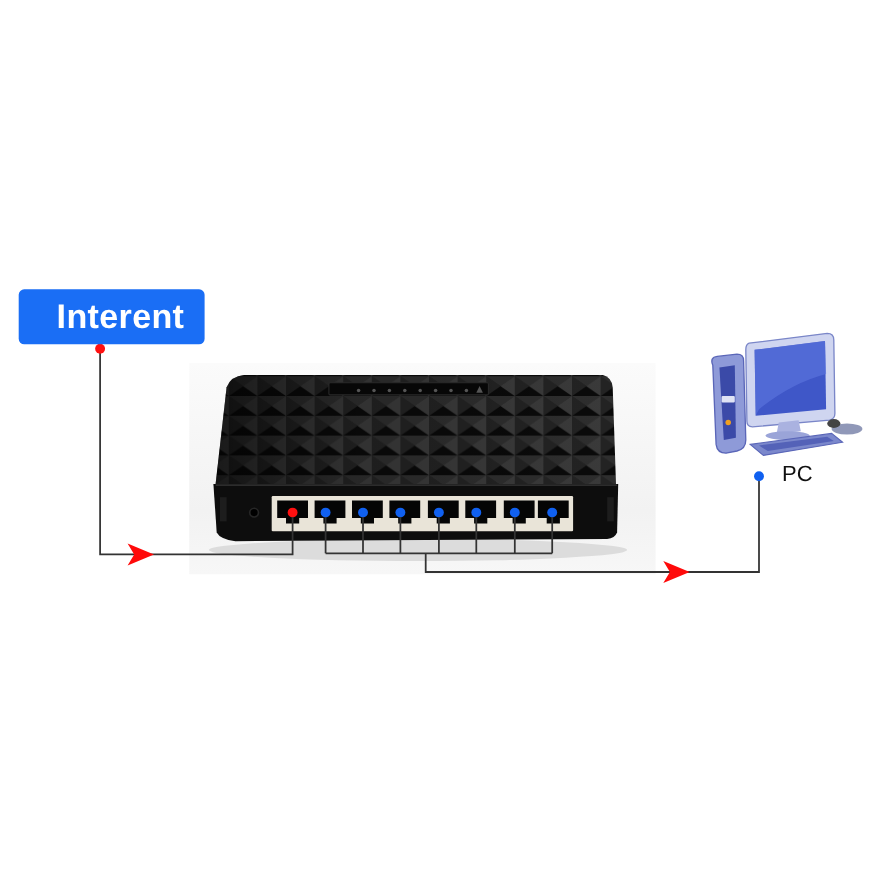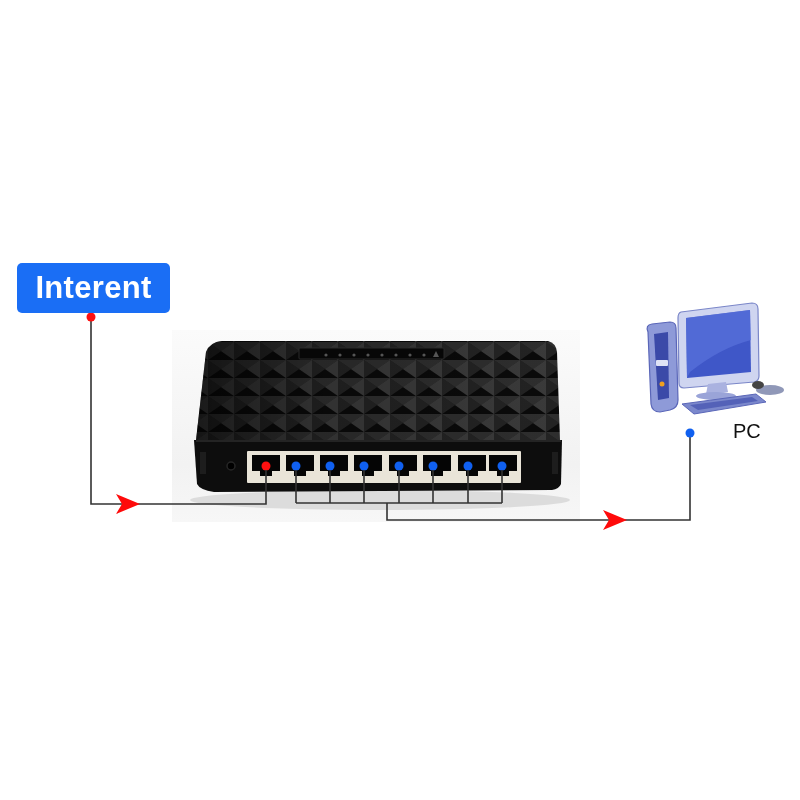--- a/index.html
+++ b/index.html
@@ -1,20 +1,20 @@
 <!DOCTYPE html>
 <html><head>
 <meta charset="utf-8">
 <style>
   html,body{margin:0;padding:0;background:#ffffff;}
   body{width:800px;height:800px;position:relative;overflow:hidden;font-family:"Liberation Sans",sans-serif;}
-  .abs{position:absolute;}
+  .abs{position:absolute;padding-left:16px;}
   .photo-bg{left:172px;top:330px;width:408px;height:192px;background:linear-gradient(180deg,#fbfbfb 0%,#f2f2f2 70%,#f7f7f7 100%);}
   .internet-label{left:17px;top:263px;width:153px;height:50px;background:#1a6ef5;border-radius:5px;color:#fff;font-size:31px;font-weight:bold;display:flex;align-items:center;justify-content:center;letter-spacing:0.3px;}
-  .pc-label{left:733px;top:420px;font-size:20px;color:#111;}
+  .pc-label{left:695px;top:420px;font-size:20px;color:#111;}
   svg{position:absolute;left:0;top:0;}
 </style>
 </head>
 <body>
 
 <div class="abs photo-bg"></div>
 
 <svg width="800" height="800" viewBox="0 0 800 800">
   <defs>
     <pattern id="pyr" x="0" y="0" width="26" height="18" patternUnits="userSpaceOnUse">

